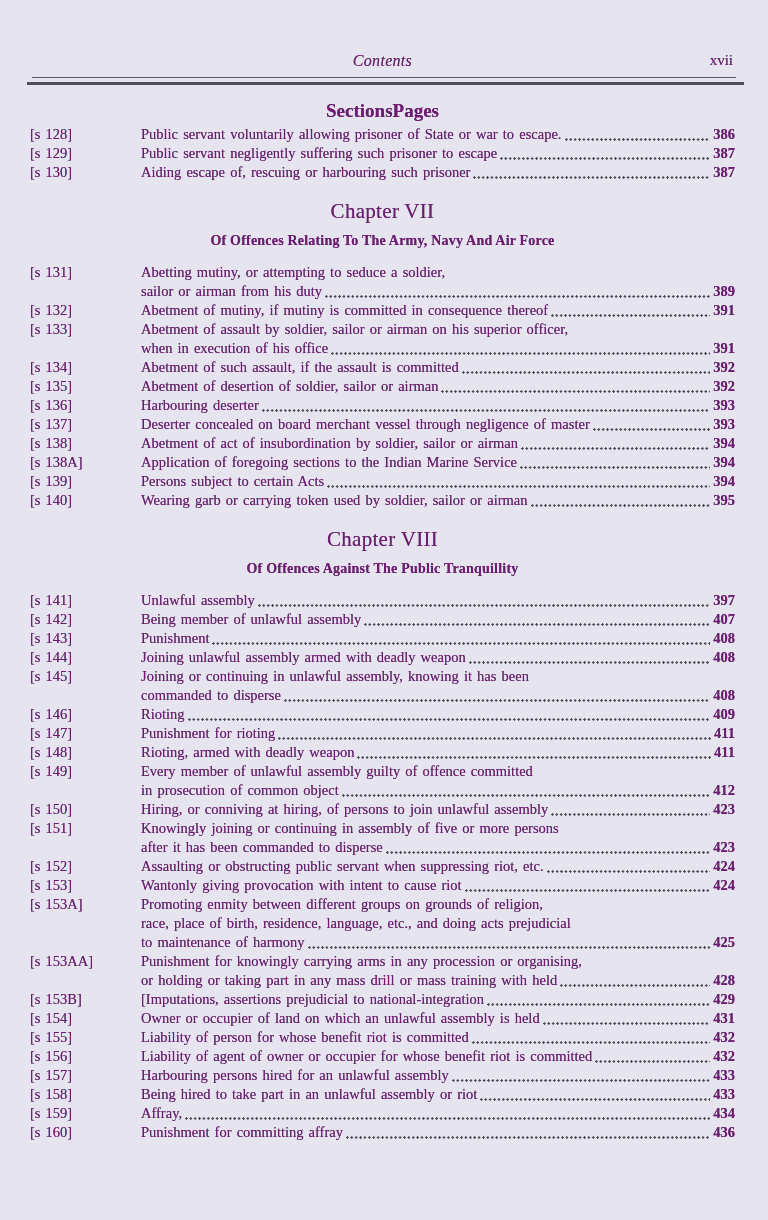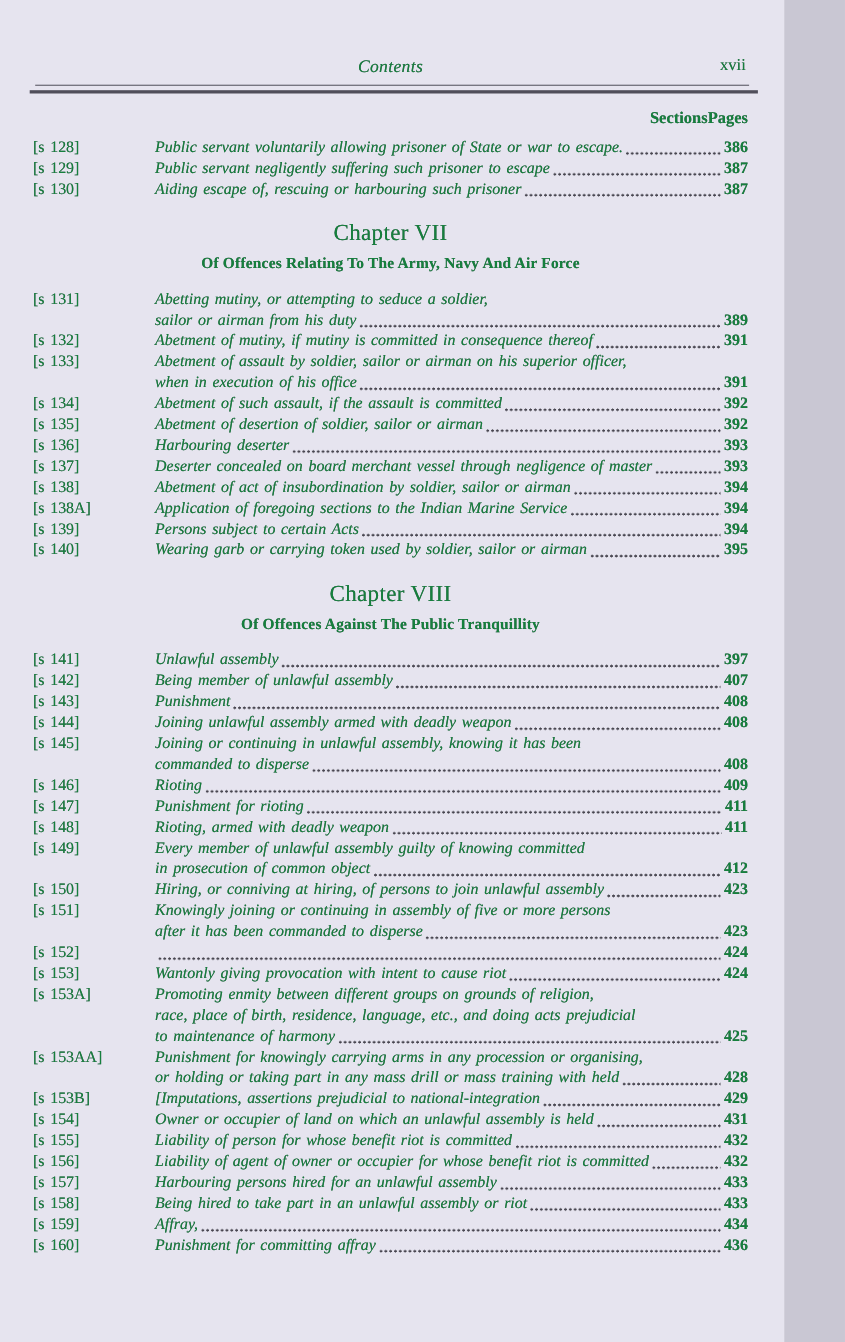--- a/index.html
+++ b/index.html
@@ -1,45 +1,45 @@
 <!DOCTYPE html>
 <html><head>
 <meta charset="utf-8">
 <style>
   html,body { margin:0; padding:0; background:#c9c7d3; }
   .page {
-    position:relative; width:713px; height:1220px; overflow:hidden;
+    position:relative; width:768px; height:1220px; overflow:hidden;
     font-family:"Liberation Serif","DejaVu Serif",serif;
-    color:#15803d;
+    color:#701a75;
     background:
       radial-gradient(ellipse 430px 150px at 660px 1215px, #eceee5 0%, rgba(236,238,229,0) 70%),
       radial-gradient(ellipse 300px 90px at 740px 1120px, rgba(236,238,229,0.6) 0%, rgba(236,238,229,0) 70%),
       linear-gradient(90deg, #504d5a 0px, #6b6876 9px, #8d8a99 18px, #b1aebd 28px, #cfccdb 40px, #dfddе8 52px, #e5e3ee 68px, #e7e5f0 180px, #e5e3ee 560px, #e8e6f1 768px);
     background-color:#e6e4ef;
     text-shadow:0 0 0.6px rgba(61,59,71,0.75);
   }
   .header { position:absolute; top:52px; left:30px; right:33px; height:20px; }
   .htitle {
     position:absolute; left:0; right:0; text-align:center;
     font-style:italic; font-size:16px; letter-spacing:0.3px;
   }
   .folio { position:absolute; right:2px; top:0; font-size:15px; }
   .rule-thin  { position:absolute; top:77px; left:32px; right:32px; height:1px; background:#5d5b67; }
   .rule-thick { position:absolute; top:82px; left:27px; right:24px; height:3px; background:#504e5a; }
   .colheads {
     position:absolute; top:100px; left:30px; right:33px;
-    display:flex; justify-content:flex-end;
-    font-weight:bold; font-size:15px;
+    display:flex; justify-content:center;
+    font-weight:bold; font-size:19px;
   }
   #toc { position:absolute; top:125px; left:30px; right:33px; }
   .entry { display:flex; font-size:14.5px; line-height:19px; word-spacing:1.5px;gap:28px; }
   .sec   { flex:none; width:83px; }
   .ebody { flex:1; min-width:0; }
   .eline.last { display:flex; }
-  .etext { flex:none; white-space:nowrap;font-style:italic; }
+  .etext { flex:none; white-space:nowrap; }
   .dots  { flex:1; min-width:10px; margin:0 2px; position:relative; }
   .dots::before {
     content:""; position:absolute; left:1px; right:1px; bottom:3px; height:3px;
     background-image:radial-gradient(circle at 1.4px 1.5px, #47454f 1px, rgba(0,0,0,0) 1.35px);
     background-size:4.4px 3px; background-repeat:repeat-x;
   }
   .pnum { flex:none;font-weight:bold; }
   .chapter { text-align:center; margin-top:16px; margin-bottom:9px; }
   .chapnum { font-size:21px; line-height:27px; margin-bottom:3px; letter-spacing:0.3px; }
   .chaptitle { font-weight:bold; font-size:14px; line-height:26px; letter-spacing:0.2px; }
@@ -286,21 +286,21 @@
           <div class="eline last">
             <span class="etext">Rioting, armed with deadly weapon</span>
             <span class="dots"></span>
             <span class="pnum">411</span>
           </div>
         </div>
       </div>
       <div class="entry">
         <span class="sec">[s 149]</span>
         <div class="ebody">
-          <div class="eline"><span class="etext">Every member of unlawful assembly guilty of knowing committed</span></div>
+          <div class="eline"><span class="etext">Every member of unlawful assembly guilty of offence committed</span></div>
           <div class="eline last">
             <span class="etext">in prosecution of common object</span>
             <span class="dots"></span>
             <span class="pnum">412</span>
           </div>
         </div>
       </div>
       <div class="entry">
         <span class="sec">[s 150]</span>
         <div class="ebody">
@@ -319,20 +319,21 @@
             <span class="etext">after it has been commanded to disperse</span>
             <span class="dots"></span>
             <span class="pnum">423</span>
           </div>
         </div>
       </div>
       <div class="entry">
         <span class="sec">[s 152]</span>
         <div class="ebody">
           <div class="eline last">
+            <span class="etext">Assaulting or obstructing public servant when suppressing riot, etc.</span>
             <span class="dots"></span>
             <span class="pnum">424</span>
           </div>
         </div>
       </div>
       <div class="entry">
         <span class="sec">[s 153]</span>
         <div class="ebody">
           <div class="eline last">
             <span class="etext">Wantonly giving provocation with intent to cause riot</span>

